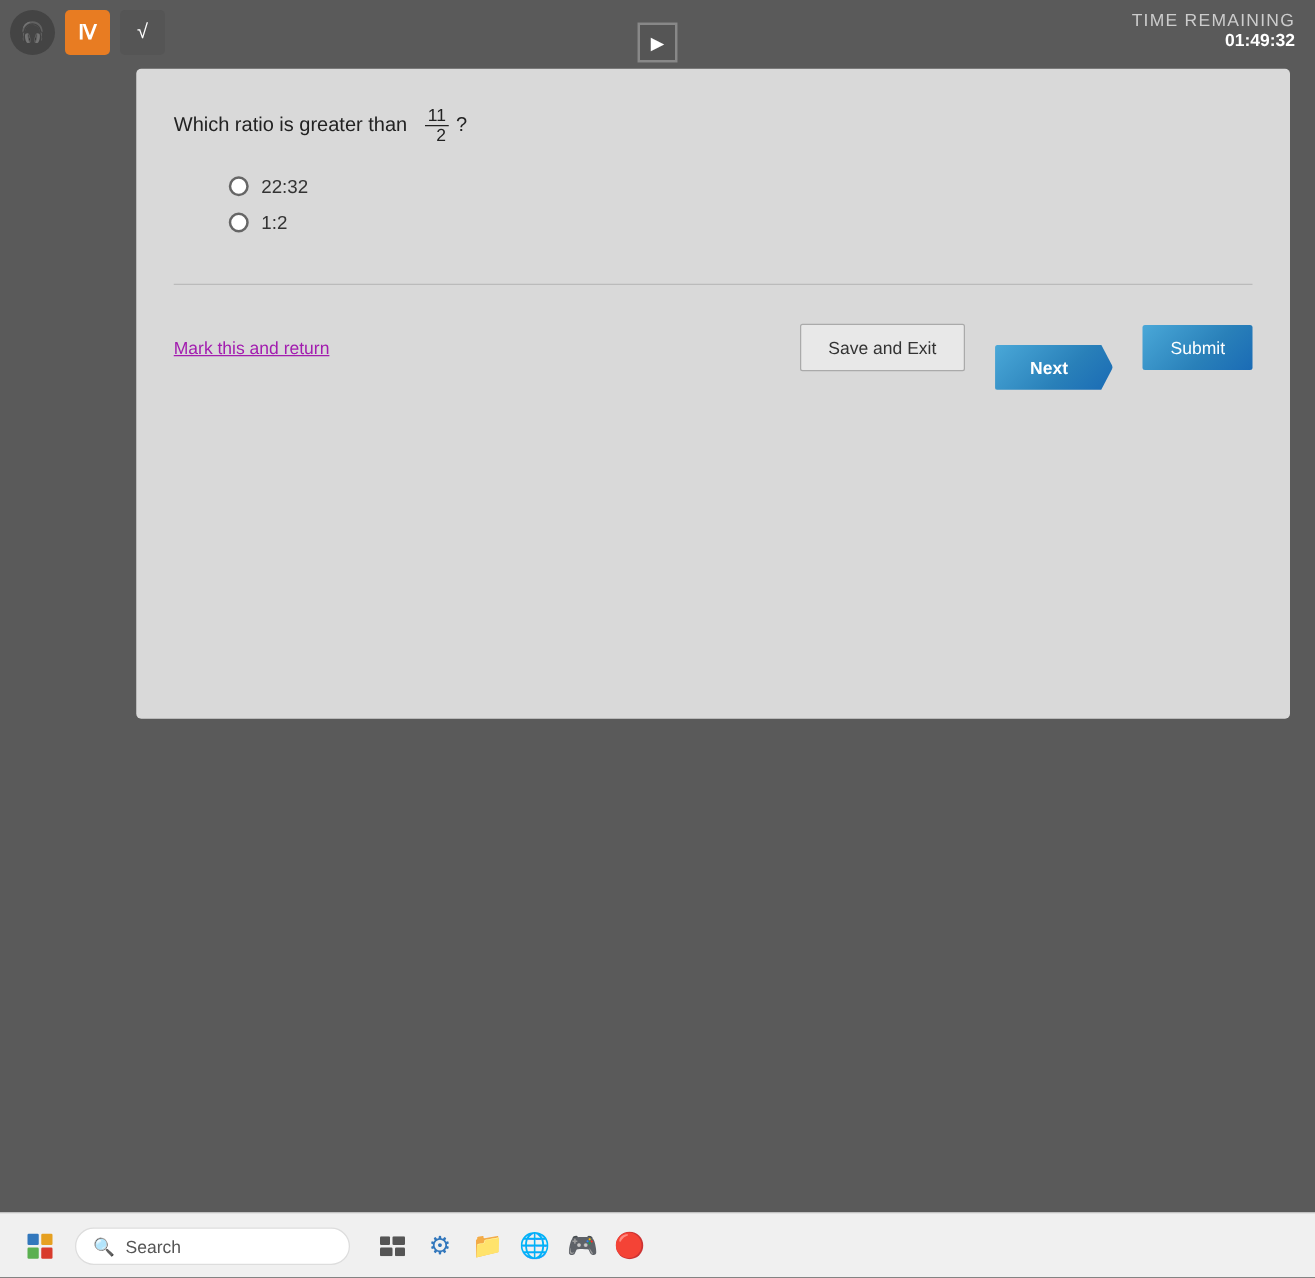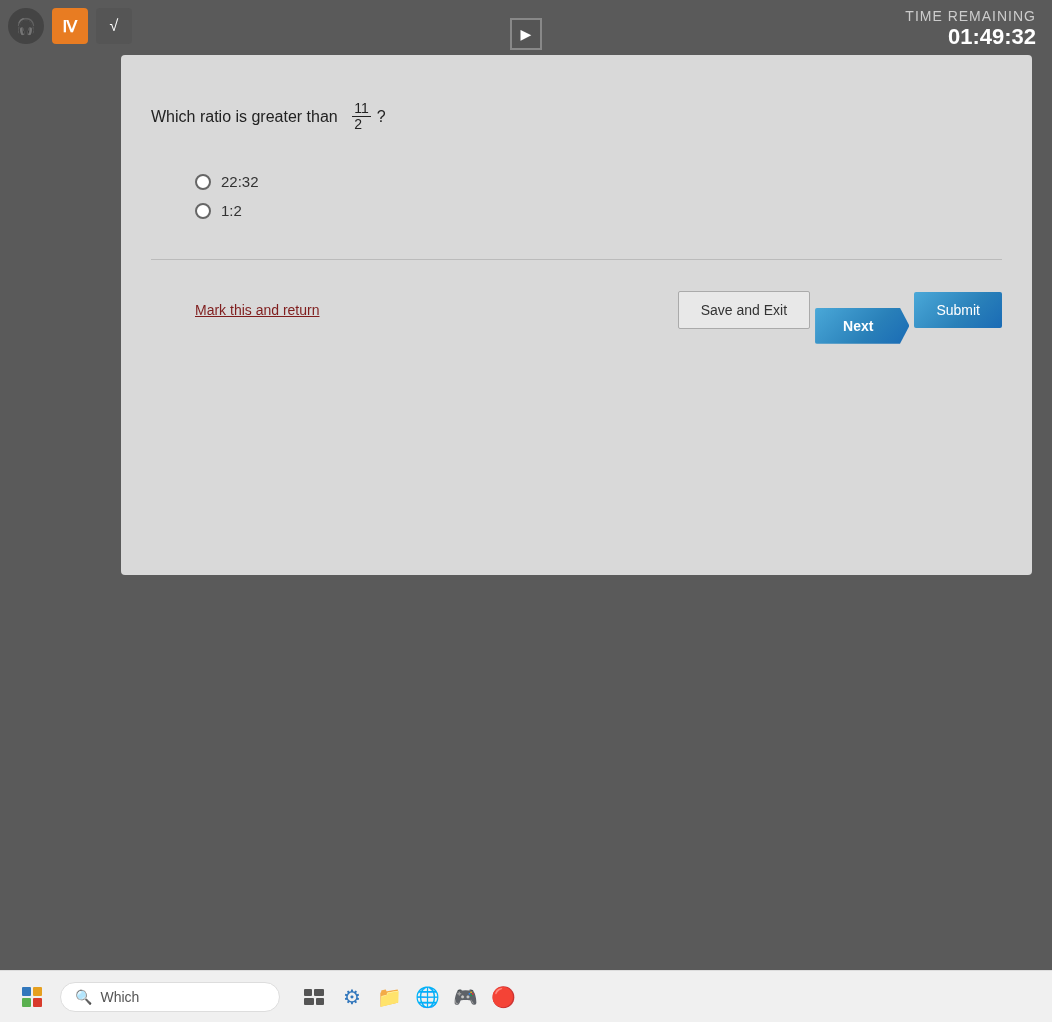--- a/index.html
+++ b/index.html
@@ -81,21 +81,21 @@
     }
 
     .timer-label {
       font-size: 14px;
       color: #ccc;
       letter-spacing: 1px;
       text-transform: uppercase;
     }
 
     .timer-value {
-      font-size: 22px;
+      font-size: 14px;
       font-weight: bold;
       color: white;
     }
 
     
     .play-button {
       position: absolute;
       top: 18px;
       left: 50%;
       transform: translateX(-50%);
@@ -108,65 +108,65 @@
       justify-content: center;
       cursor: pointer;
       color: white;
       font-size: 14px;
     }
 
     
     .quiz-panel {
       position: absolute;
       top: 55px;
-      left: 121px;
+      left: 109px;
       right: 20px;
       background: #d9d9d9;
       border-radius: 4px;
       padding: 30px 30px 20px 30px;
       min-height: 520px;
     }
 
     .question-text {
       font-size: 16px;
       color: #222;
       margin-bottom: 24px;
       display: flex;
       align-items: center;
       gap: 4px;
     }
 
     .fraction {
       display: inline-flex;
       flex-direction: column;
-      align-items: flex-start;
+      align-items: flex-end;
       font-size: 14px;
       line-height: 1.1;
-      margin: 16px 2px;
+      margin: 0 2px;
     }
 
     .fraction .numerator {
       border-bottom: 1px solid #222;
       padding: 0 2px;
     }
 
     .fraction .denominator {
       padding: 0 2px;
     }
 
     .options-list {
       list-style: none;
       display: flex;
       flex-direction: column;
       gap: 12px;
     }
 
     .option-item {
       display: flex;
-      align-items: flex-end;
+      align-items: center;
       gap: 10px;
       font-size: 15px;
       color: #333;
       cursor: pointer;
       padding-left: 44px;
     }
 
     .option-radio {
       width: 16px;
       height: 16px;
@@ -181,30 +181,29 @@
     .quiz-bottom {
       display: flex;
       align-items: center;
       justify-content: space-between;
       margin-top: 40px;
       padding-top: 16px;
       border-top: 1px solid #bbb;
     }
 
     .mark-return-link {
-      color: #7f1d1d;
+      color: #a21caf;
       font-size: 14px;
       text-decoration: underline;
       cursor: pointer;
-      margin-left: 44px;
     }
 
     .action-buttons {
       display: flex;
-      gap: 5px;
+      gap: 24px;
       align-items: center;
     }
 
     .btn-save-exit {
       padding: 10px 22px;
       background: #e8e8e8;
       border: 1px solid #aaa;
       font-size: 14px;
       color: #333;
       cursor: pointer;
@@ -367,21 +366,21 @@
     <div class="taskbar-start">
       <div class="windows-icon">
         <span style="background:#3277bc;"></span>
         <span style="background:#e6a020;"></span>
         <span style="background:#5ab050;"></span>
         <span style="background:#d83b2c;"></span>
       </div>
     </div>
     <div class="search-bar">
       <span class="search-icon-tb">🔍</span>
-      <span class="search-text">Which</span>
+      <span class="search-text">Search</span>
     </div>
     <div class="taskbar-icons">
       <div class="taskbar-icon">
         <svg width="20" height="16" viewBox="0 0 20 16">
           <rect x="0" y="0" width="8" height="7" rx="1" fill="#555"></rect>
           <rect x="10" y="0" width="10" height="7" rx="1" fill="#555"></rect>
           <rect x="0" y="9" width="10" height="7" rx="1" fill="#555"></rect>
           <rect x="12" y="9" width="8" height="7" rx="1" fill="#555"></rect>
         </svg>
       </div>

